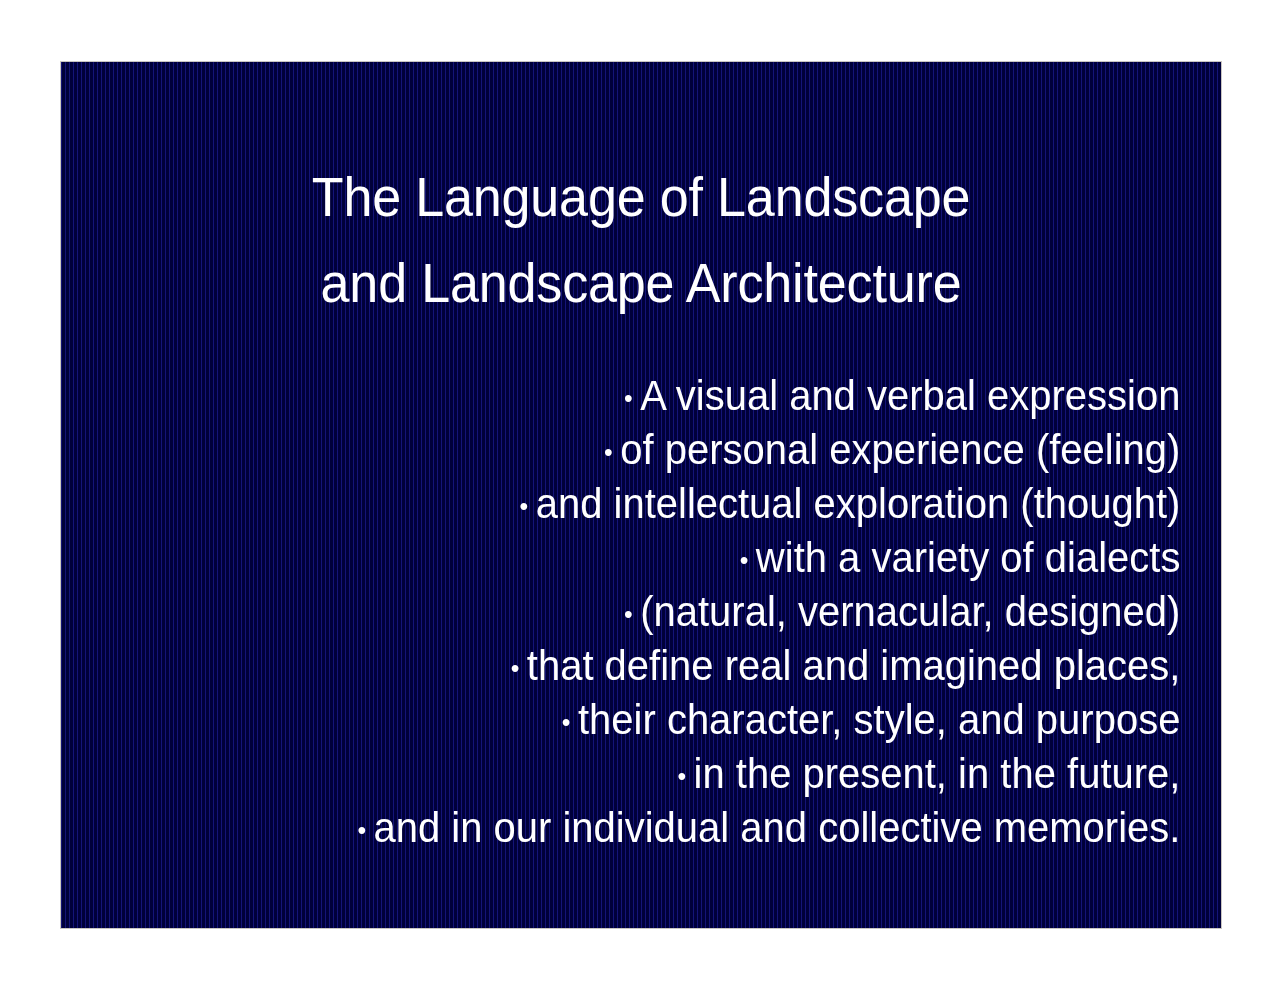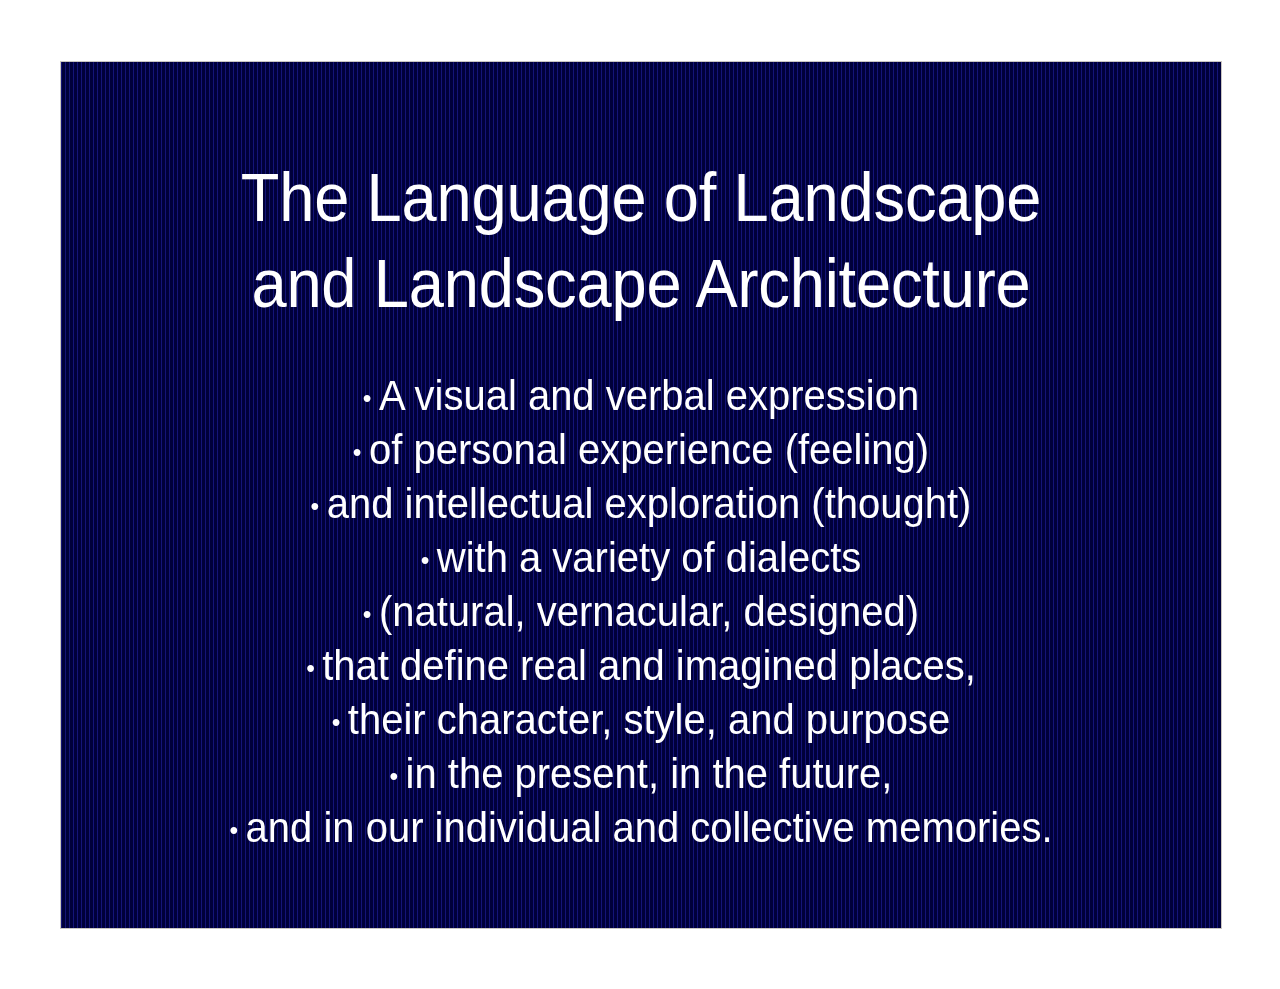--- a/index.html
+++ b/index.html
@@ -44,40 +44,40 @@
   }
 
   
   #title {
     position: absolute;
     left: 0;
     top: 92px;
     width: 100%;
     text-align: center;
     color: #ffffff;
-    font-size: 68px;
+    font-size: 56px;
     line-height: 86px;
     font-weight: 400;
     font-stretch: condensed;
     letter-spacing: -0.2px;
     white-space: nowrap;
   }
   #title .tline {
     display: block;
     transform: scaleX(0.93);
     transform-origin: center center;
   }
 
   
   #body {
     position: absolute;
     left: 0;
     top: 306px;
     width: 100%;
-    text-align: center;
+    text-align: right;
     color: #ffffff;
     font-size: 43px;
     line-height: 54px;
     font-weight: 400;
     font-stretch: condensed;
   }
   #body .bline {
     display: block;
     white-space: nowrap;
     transform: scaleX(0.93);

